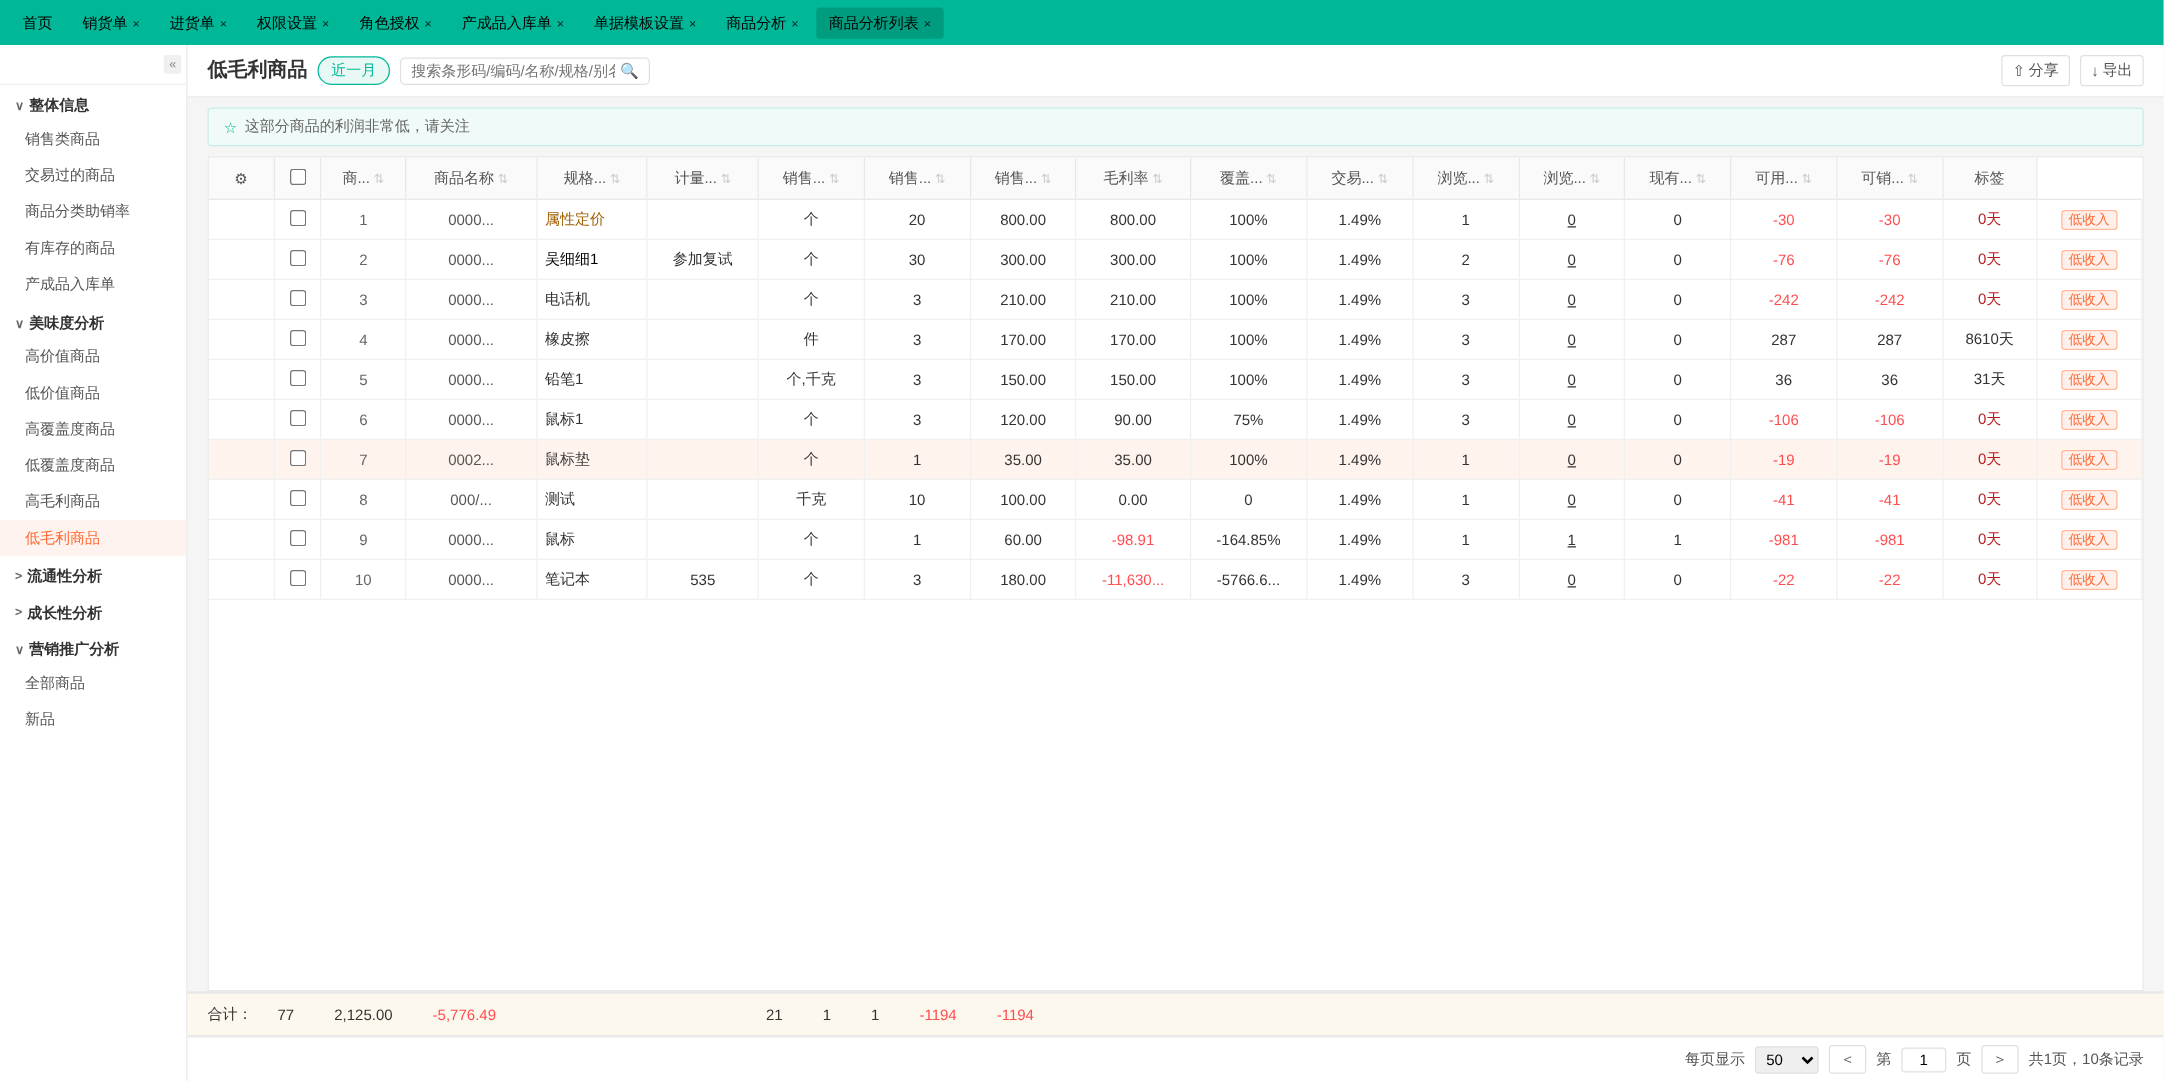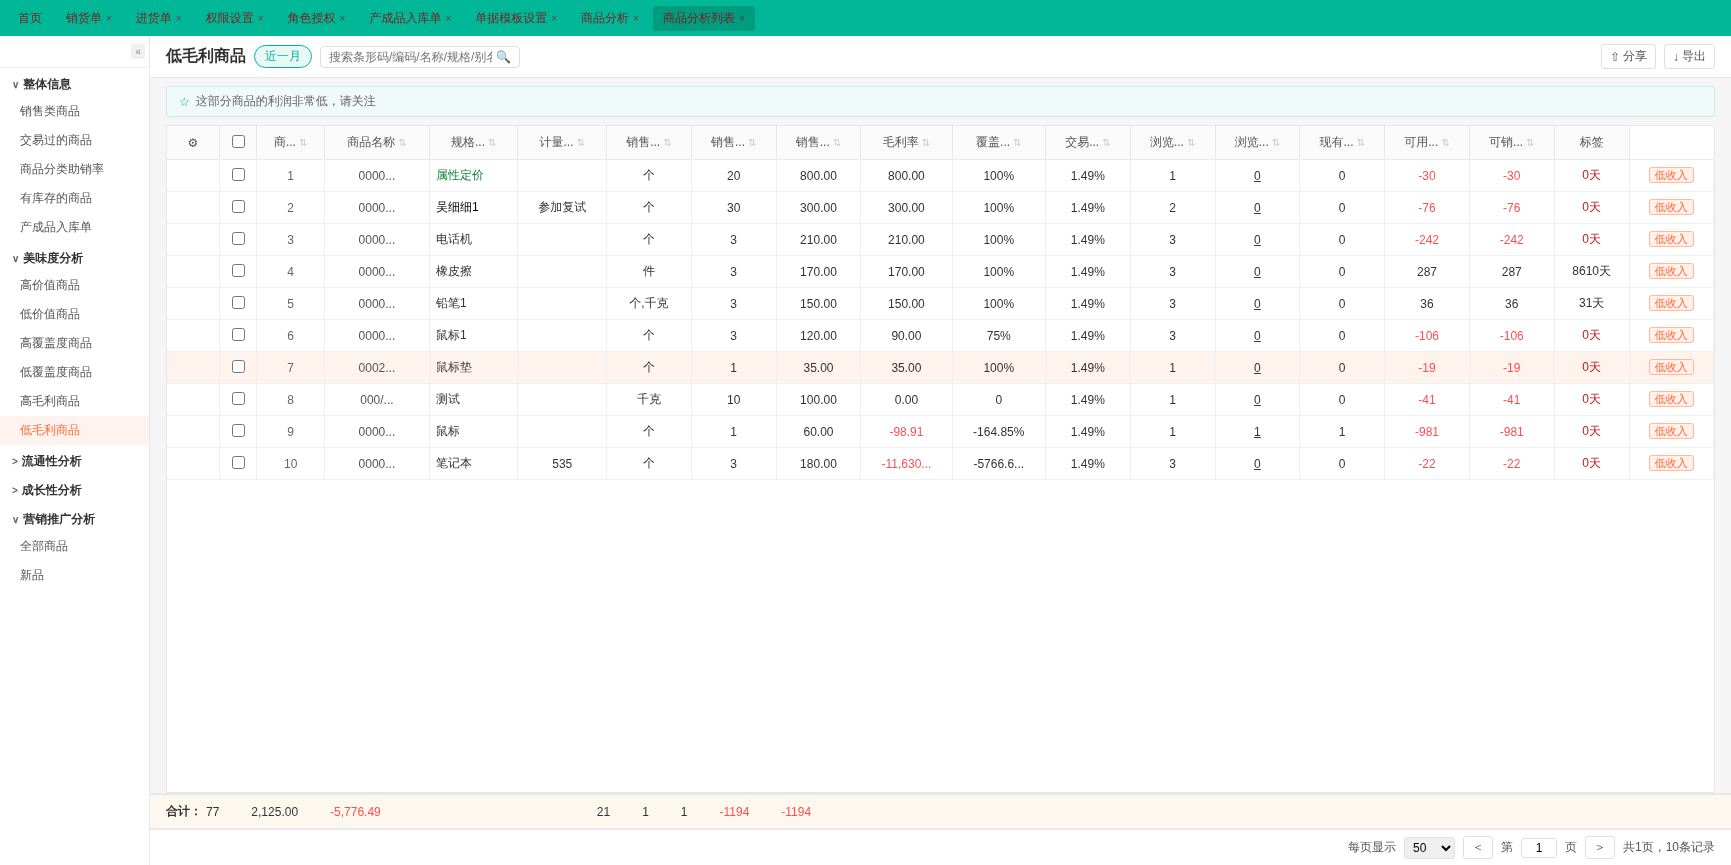--- a/index.html
+++ b/index.html
@@ -8,21 +8,21 @@
     
     .top-nav {
       background: #00b897;
       height: 36px;
       display: flex;
       align-items: center;
       padding: 0 8px;
       gap: 4px;
     }
     .nav-item {
-      color: #7f1d1d;
+      color: #000000;
       padding: 4px 10px;
       cursor: pointer;
       white-space: nowrap;
       border-radius: 3px;
     }
     .nav-item.active { background: rgba(0,0,0,0.15); }
     .nav-item .close-x { margin-left: 4px; font-size: 10px; opacity: 0.8; }
 
     
     .main-layout {
@@ -186,21 +186,21 @@
     .table-footer {
       background: #fdf8ee;
       border-top: 2px solid #e8e8e8;
       display: flex;
       align-items: center;
       padding: 8px 16px;
       border-bottom: 1px solid #e8e8e8;
       font-size: 12px;
       color: #333;
     }
-    .total-label { font-weight: bold; margin-right: 4px; }
+    .total-label { font-weight: normal; margin-right: 20px; }
 
     
     .bottom-bar {
       background: #fff;
       border-top: 1px solid #e8e8e8;
       padding: 6px 16px;
       display: flex;
       align-items: center;
       justify-content: flex-end;
       gap: 8px;
@@ -445,21 +445,21 @@
               </th>
           </tr>
         </thead>
         <tbody id="table-body">
 
         <tr>
     <td></td>
     <td><input type="checkbox" style=""></td>
     <td style="color:#666;">1</td>
     <td style="color:#555;">0000...</td>
-    <td style="text-align:left; color:#15803d; font-weight:500;">属性定价</td>
+    <td style="text-align:left; color:#a16207; font-weight:500;">属性定价</td>
     <td></td>
     <td>个</td>
     <td>20</td>
     <td>800.00</td>
     <td class="">800.00</td>
     <td>100%</td>
     <td>1.49%</td>
     <td>1</td>
     <td><span class="link-underline">0</span></td>
     <td>0</td>

